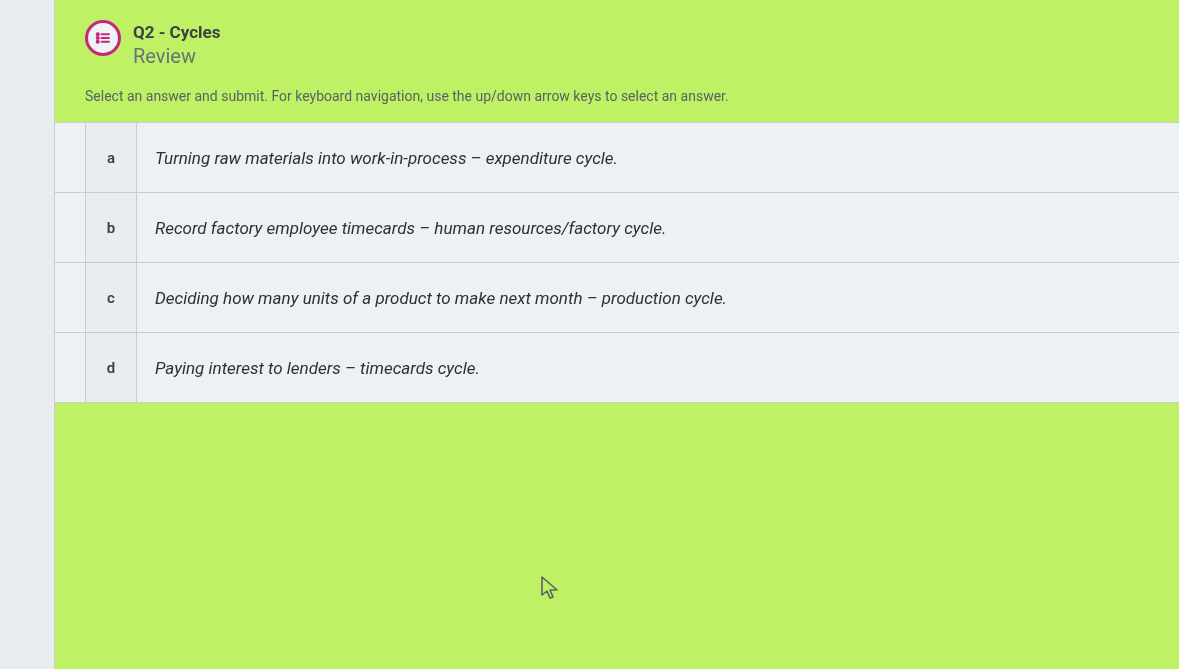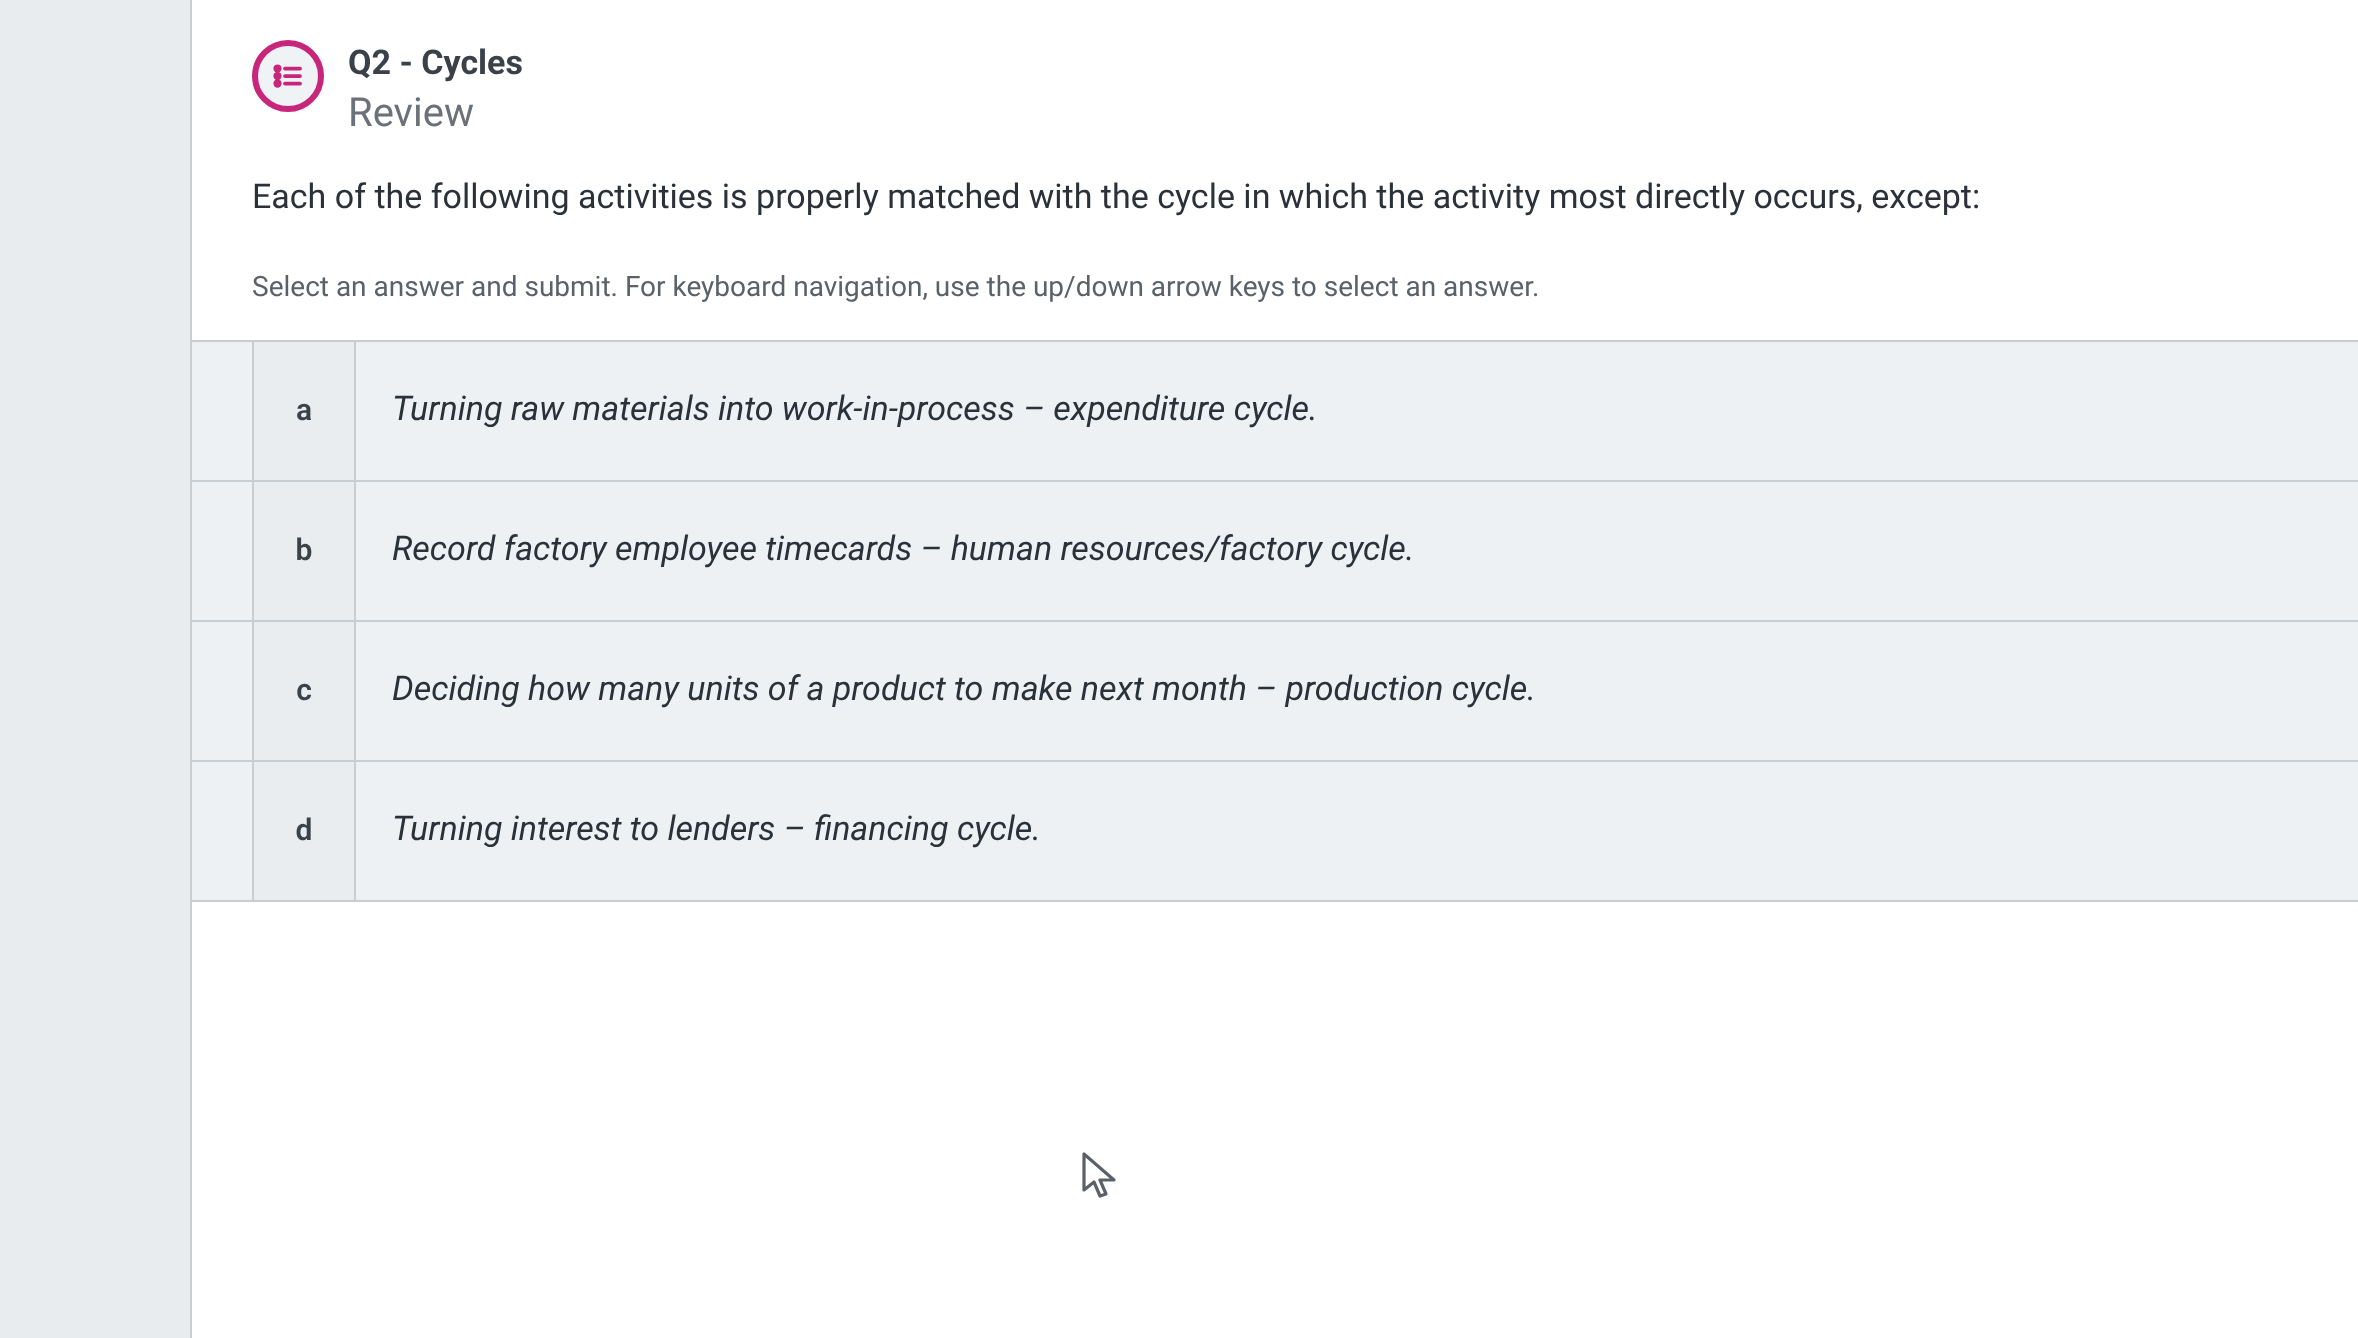--- a/index.html
+++ b/index.html
@@ -9,23 +9,23 @@
     }
     body {
       font-family: -apple-system, BlinkMacSystemFont, 'Segoe UI', Roboto, Helvetica, Arial, sans-serif;
       background: #e8ecef;
       width: 1179px;
       height: 669px;
       overflow: hidden;
       position: relative;
     }
     .main-container {
-      background: #ffffff;
+      background: #bef264;
       border-left: 1px solid #c8cdd2;
-      margin-left: 95px;
+      margin-left: 54px;
       padding: 20px 0 0 0;
       height: 100%;
     }
     .header {
       display: flex;
       align-items: flex-start;
       padding: 0 30px 20px 30px;
       gap: 12px;
     }
     .header-icon {
@@ -125,38 +125,37 @@
         <circle cx="5" cy="17" r="1.5" fill="#c8267a"></circle>
         <line x1="10" y1="17" x2="20" y2="17"></line>
       </svg>
     </div>
     <div class="header-text">
       <div class="question-title">Q2 - Cycles</div>
       <div class="question-subtitle">Review</div>
     </div>
   </div>
 
-  <div class="question-text">Each of the following activities is properly matched with the cycle in which the activity most directly occurs, except:</div>
   <div class="instructions">Select an answer and submit. For keyboard navigation, use the up/down arrow keys to select an answer.</div>
 
   <div class="options-wrapper">
     <div class="option-row">
       <div class="option-letter-cell">a</div>
       <div class="option-text-cell">Turning raw materials into work-in-process – expenditure cycle.</div>
     </div>
     <div class="option-row">
       <div class="option-letter-cell">b</div>
       <div class="option-text-cell">Record factory employee timecards – human resources/factory cycle.</div>
     </div>
     <div class="option-row">
       <div class="option-letter-cell">c</div>
       <div class="option-text-cell">Deciding how many units of a product to make next month – production cycle.</div>
     </div>
     <div class="option-row">
       <div class="option-letter-cell">d</div>
-      <div class="option-text-cell">Turning interest to lenders – financing cycle.</div>
+      <div class="option-text-cell">Paying interest to lenders – timecards cycle.</div>
     </div>
   </div>
 </div>
 
 <svg class="cursor-icon" viewBox="0 0 20 26">
   <path d="M2 2 L2 20 L7 16 L10 23 L13 22 L10 15 L17 15 Z" fill="none" stroke="#5a6168" stroke-width="1.6" stroke-linejoin="round"></path>
 </svg>
 
 </body></html>

